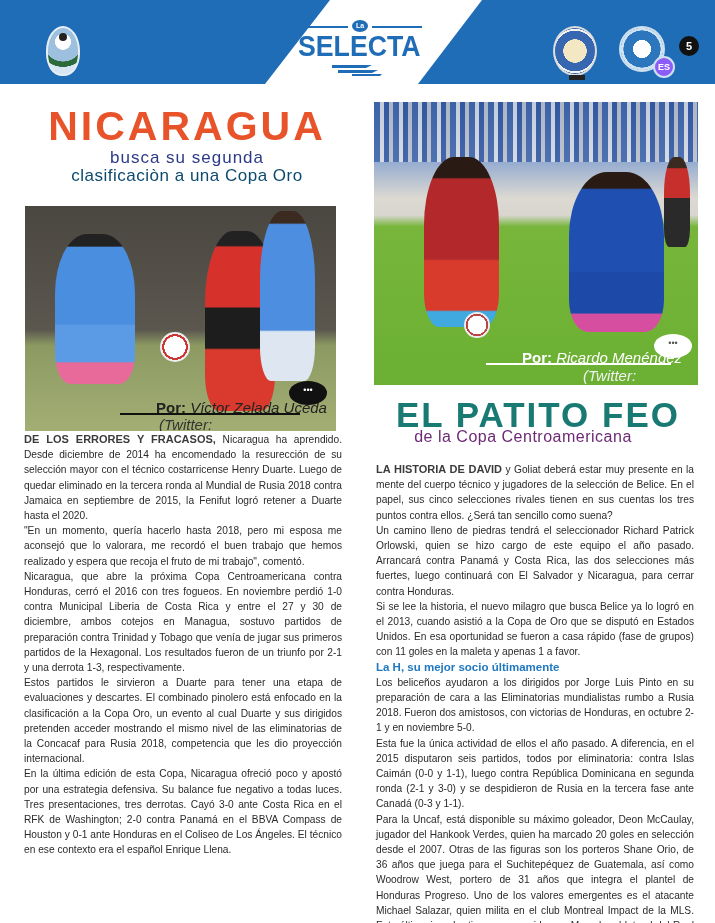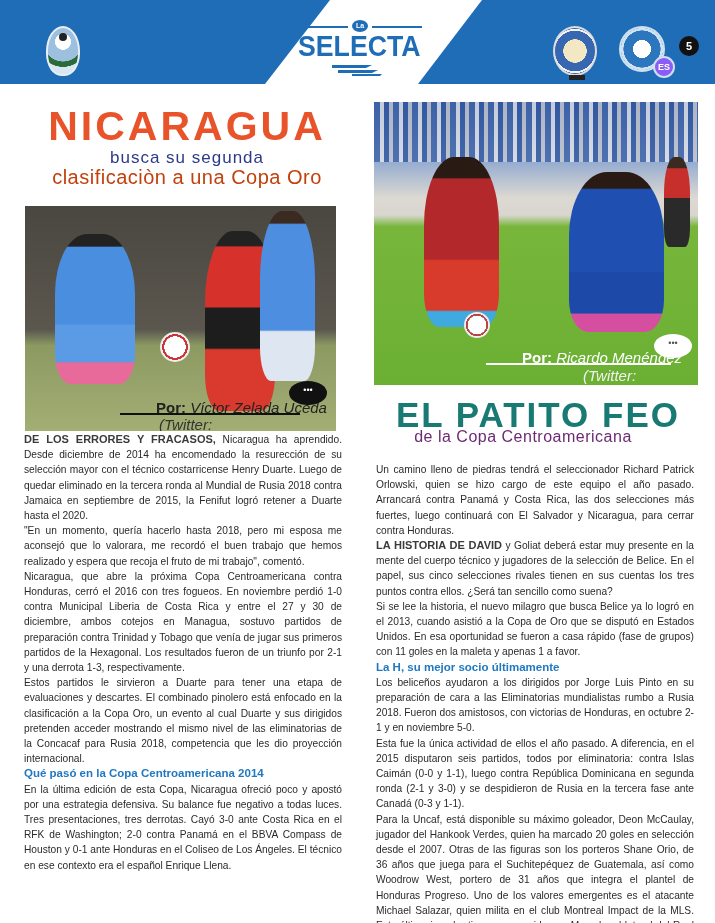--- a/index.html
+++ b/index.html
@@ -18,21 +18,21 @@
   .brand-waves { position: absolute; left: 40px; top: 42px; width: 50px; height: 14px; }
   .badge-copa { position: absolute; left: 553px; top: 26px; width: 44px; height: 50px; border-radius: 50%; background: radial-gradient(circle, #f4e7c4 0 38%, #3667b0 39% 66%, #f3f3f3 67% 72%, #2e5ea8 73%); border: 2px solid #ddd; }
   .badge-copa::after { content: ""; position: absolute; left: 14px; bottom: -6px; width: 16px; height: 5px; background: #222; }
   .badge-es { position: absolute; left: 619px; top: 26px; width: 46px; height: 46px; border-radius: 50%; background: radial-gradient(circle, #ffffff 0 30%, #2b76bd 31% 62%, #cfe2f2 63% 70%, #2b76bd 71%); border: 2px solid #cfe0ef; }
   .badge-es-label { position: absolute; left: 653px; top: 56px; width: 22px; height: 22px; border-radius: 50%; background: #8b5cf6; border: 2px solid #cfe0ef; color: #fff; font-size: 9px; font-weight: bold; text-align: center; line-height: 18px; }
   .page-num { position: absolute; left: 679px; top: 36px; width: 20px; height: 20px; border-radius: 50%; background: #111; color: #fff; font-size: 11px; font-weight: bold; text-align: center; line-height: 20px; }
 
   
   .left-title { position: absolute; left: 22px; top: 103px; width: 330px; text-align: center; font-size: 41px; font-weight: bold; color: #e8532a; letter-spacing: 3px; }
   .left-sub1 { position: absolute; left: 22px; top: 148px; width: 330px; text-align: center; font-size: 17px; color: #2d3a88; letter-spacing: 1px; }
-  .left-sub2 { position: absolute; left: 22px; top: 166px; width: 330px; text-align: center; font-size: 20px; color: #c2410c; letter-spacing: 0.5px; }
+  .left-sub2 { position: absolute; left: 22px; top: 166px; width: 330px; text-align: center; font-size: 17px; color: #0c4a6e; letter-spacing: 0.5px; }
 
   .photo { position: absolute; overflow: hidden; }
   .photo-left { left: 25px; top: 206px; width: 311px; height: 225px; background: linear-gradient(180deg, #4a4740 0%, #5b574f 55%, #8c9a62 62%, #a3ae74 100%); }
   .photo-right { left: 374px; top: 102px; width: 324px; height: 283px; background: linear-gradient(180deg, #3a5fa0 0%, #8fa8d0 20%, #dcd9d2 34%, #d9d6cf 40%, #77b63b 44%, #6bb033 100%); }
 
   .player { position: absolute; border-radius: 40% 40% 20% 20%; }
   .credit { position: absolute; font-size: 15px; font-style: italic; padding-left: 36px; }
   .credit b { font-style: normal; }
   .credit-line { position: absolute; height: 2px; }
   .bubble { position: absolute; width: 38px; height: 24px; border-radius: 50%; }
@@ -88,21 +88,20 @@
   <div class="credit-line" style="left:95px;top:207px;width:180px;background:#111;"></div>
   <div class="credit" style="left:98px;top:210px;color:#333;">(Twitter: @victorzeladacom)</div>
   <div class="bubble" style="left:264px;top:175px;background:#111;color:#fff;"></div>
 </div>
 
 <div class="body-text left-body">
   <p><span class="lead">DE LOS ERRORES Y FRACASOS,</span> <span>Nicaragua ha aprendido. Desde diciembre de 2014 ha encomendado la resurección de su selección mayor con el técnico costarricense Henry Duarte. Luego de quedar eliminado en la tercera ronda al Mundial de Rusia 2018 contra Jamaica en septiembre de 2015, la Fenifut logró retener a Duarte hasta el 2020.</span></p>
   <p>"En un momento, quería hacerlo hasta 2018, pero mi esposa me aconsejó que lo valorara, me recordó el buen trabajo que hemos realizado y espera que recoja el fruto de mi trabajo", comentó.</p>
   <p>Nicaragua, que abre la próxima Copa Centroamericana contra Honduras, cerró el 2016 con tres fogueos. En noviembre perdió 1-0 contra Municipal Liberia de Costa Rica y entre el 27 y 30 de diciembre, ambos cotejos en Managua, sostuvo partidos de preparación contra Trinidad y Tobago que venía de jugar sus primeros partidos de la Hexagonal. Los resultados fueron de un triunfo por 2-1 y una derrota 1-3, respectivamente.</p>
   <p>Estos partidos le sirvieron a Duarte para tener una etapa de evaluaciones y descartes. El combinado pinolero está enfocado en la clasificación a la Copa Oro, un evento al cual Duarte y sus dirigidos pretenden acceder mostrando el mismo nivel de las eliminatorias de la Concacaf para Rusia 2018, competencia que les dio proyección internacional.</p>
-  <p class="subhead">Qué pasó en la Copa Centroamericana 2014</p>
   <p>En la última edición de esta Copa, Nicaragua ofreció poco y apostó por una estrategia defensiva. Su balance fue negativo a todas luces. Tres presentaciones, tres derrotas. Cayó 3-0 ante Costa Rica en el RFK de Washington; 2-0 contra Panamá en el BBVA Compass de Houston y 0-1 ante Honduras en el Coliseo de Los Ángeles. El técnico en ese contexto era el español Enrique Llena.</p>
 </div>
 
 <div class="photo photo-right">
   <div class="player" style="left:0;top:0;width:324px;height:60px;border-radius:0;background:repeating-linear-gradient(90deg,#3d63a8 0 6px,#e6e6ea 6px 10px,#2f56a0 10px 15px,#c9c9cf 15px 19px);opacity:0.8;"></div>
   <div class="player" style="left:50px;top:55px;width:75px;height:170px;background:linear-gradient(180deg,#2a1a14 0 12%,#b3282a 13% 60%,#d83a2b 61% 90%,#3fa9e0 91%);"></div>
   <div class="player" style="left:195px;top:70px;width:95px;height:160px;background:linear-gradient(180deg,#2a1a14 0 10%,#1f4fb0 11% 62%,#1d49a8 63% 88%,#d64ea0 89%);"></div>
   <div class="player" style="left:290px;top:55px;width:26px;height:90px;background:linear-gradient(180deg,#3a2a20 0 12%,#c62f2b 13% 45%,#2a2a2a 46%);"></div>
   <div class="player" style="left:90px;top:210px;width:26px;height:26px;border-radius:50%;background:radial-gradient(circle,#fff 0 50%,#b44 51% 60%,#eee 61%);"></div>
   <div class="credit" style="left:112px;top:247px;color:#fff;">
@@ -111,20 +110,20 @@
   </div>
   <div class="credit-line" style="left:112px;top:261px;width:185px;background:#fff;"></div>
   <div class="credit" style="left:128px;top:265px;color:#f0f0f0;margin-left:45px;">(Twitter: @menendezES9)</div>
   <div class="bubble" style="left:280px;top:232px;background:#fff;color:#555;"></div>
 </div>
 
 <div class="right-title">EL PATITO FEO</div>
 <div class="right-sub">de la Copa Centroamericana</div>
 
 <div class="body-text right-body">
+  <p><span class="lead">LA HISTORIA DE DAVID</span> <span>y Goliat deberá estar muy presente en la mente del cuerpo técnico y jugadores de la selección de Belice. En el papel, sus cinco selecciones rivales tienen en sus cuentas los tres puntos contra ellos. ¿Será tan sencillo como suena?</span></p>
   <p>Un camino lleno de piedras tendrá el seleccionador Richard Patrick Orlowski, quien se hizo cargo de este equipo el año pasado. Arrancará contra Panamá y Costa Rica, las dos selecciones más fuertes, luego continuará con El Salvador y Nicaragua, para cerrar contra Honduras.</p>
-  <p><span class="lead">LA HISTORIA DE DAVID</span> <span>y Goliat deberá estar muy presente en la mente del cuerpo técnico y jugadores de la selección de Belice. En el papel, sus cinco selecciones rivales tienen en sus cuentas los tres puntos contra ellos. ¿Será tan sencillo como suena?</span></p>
   <p>Si se lee la historia, el nuevo milagro que busca Belice ya lo logró en el 2013, cuando asistió a la Copa de Oro que se disputó en Estados Unidos. En esa oportunidad se fueron a casa rápido (fase de grupos) con 11 goles en la maleta y apenas 1 a favor.</p>
   <p class="subhead">La H, su mejor socio últimamente</p>
   <p>Los beliceños ayudaron a los dirigidos por Jorge Luis Pinto en su preparación de cara a las Eliminatorias mundialistas rumbo a Rusia 2018. Fueron dos amistosos, con victorias de Honduras, en octubre 2-1 y en noviembre 5-0.</p>
   <p>Esta fue la única actividad de ellos el año pasado. A diferencia, en el 2015 disputaron seis partidos, todos por eliminatoria: contra Islas Caimán (0-0 y 1-1), luego contra República Dominicana en segunda ronda (2-1 y 3-0) y se despidieron de Rusia en la tercera fase ante Canadá (0-3 y 1-1).</p>
   <p>Para la Uncaf, está disponible su máximo goleador, Deon McCaulay, jugador del Hankook Verdes, quien ha marcado 20 goles en selección desde el 2007. Otras de las figuras son los porteros Shane Orio, de 36 años que juega para el Suchitepéquez de Guatemala, así como Woodrow West, portero de 31 años que integra el plantel de Honduras Progreso. Uno de los valores emergentes es el atacante Michael Salazar, quien milita en el club Montreal Impact de la MLS. Este último jugador tiene un parecido con Marcelo, el lateral del Real Madrid. Como anécdota lo conoció el año pasado en la pretemporada del equipo blanco en Canadá.</p>
 </div>
 
 </body></html>

